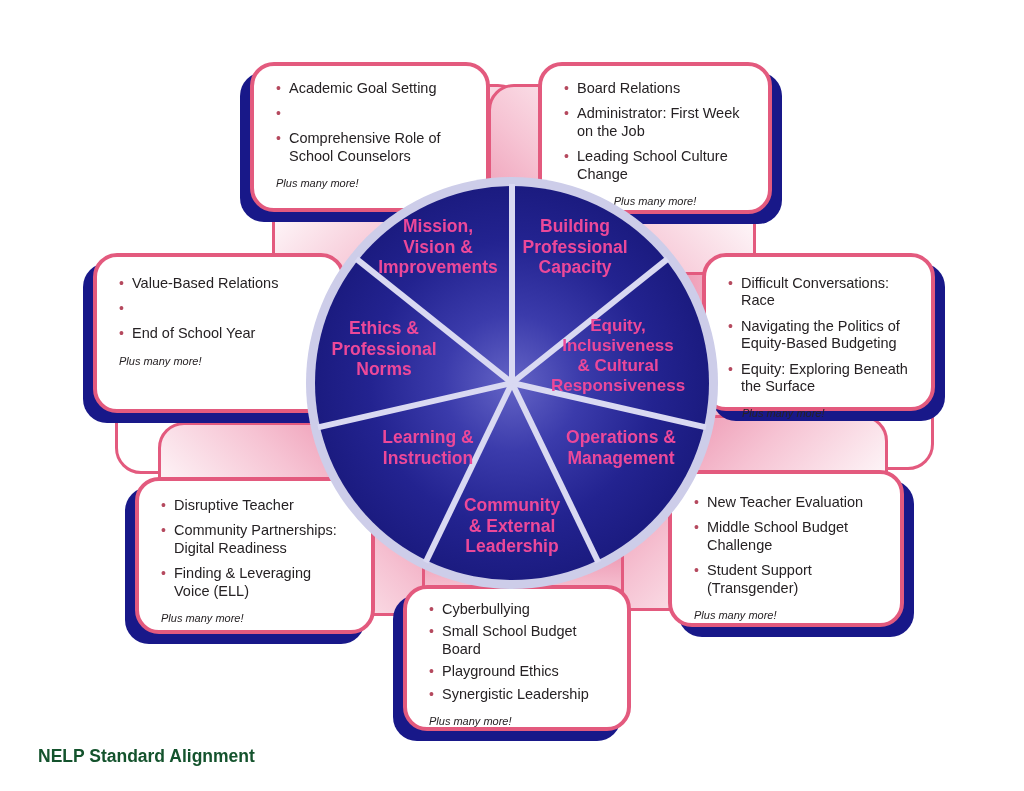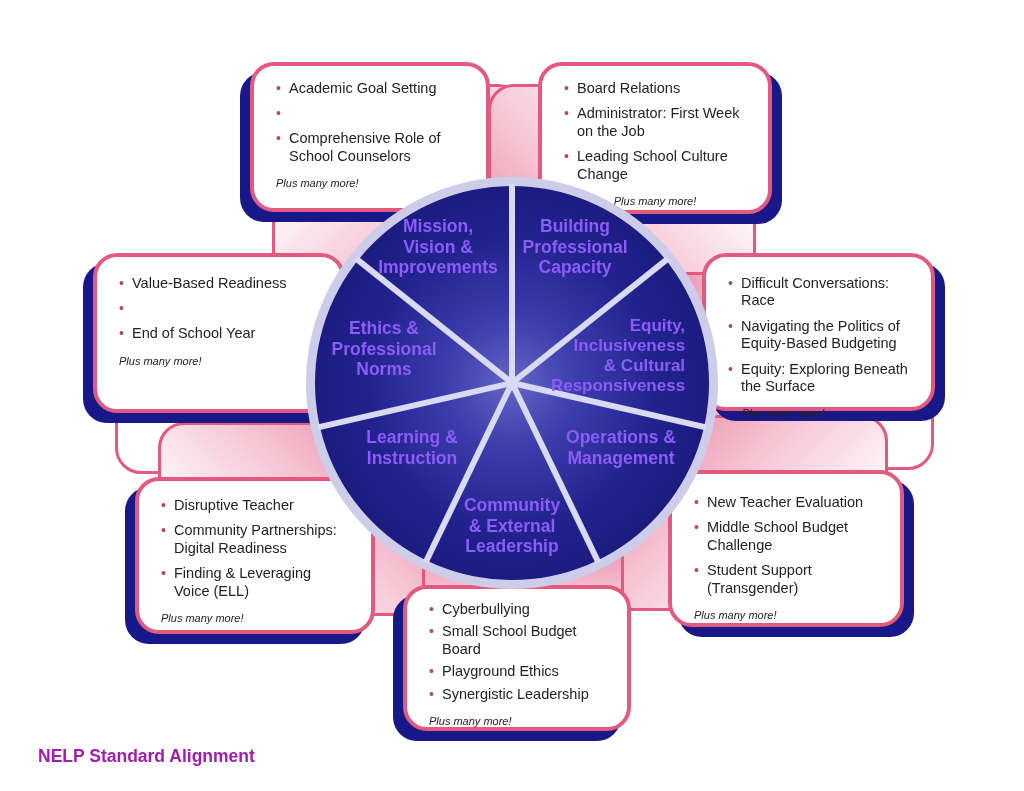--- a/index.html
+++ b/index.html
@@ -40,34 +40,34 @@
   .item{display:flex;margin-bottom:8px;}
   .callout.bc .item{margin-bottom:5px;}
   .bullet{flex:0 0 13px;color:#b5495e;font-size:14px;}
   .txt{white-space:pre-line;}
   .more{font-style:italic;font-weight:bold;font-weight:normal;margin-top:12px;font-size:11px;}
   .more.center{text-align:center;padding-right:10px;}
   .more.indent{padding-left:14px;}
 
   
   .wheel-svg{position:absolute;left:0;top:0;z-index:3;pointer-events:none;}
-  .seg-label{position:absolute;z-index:4;color:#8b5cf6;font-weight:bold;
+  .seg-label{position:absolute;z-index:4;color:#ec4899;font-weight:bold;
     font-size:17.5px;line-height:1.18;text-align:center;white-space:pre-line;
     transform:translate(-50%,-50%);}
   .seg-label.mission{left:438px;top:247px;}
   .seg-label.building{left:575px;top:247px;}
-  .seg-label.equity{left:618px;top:356px;font-size:17px;text-align:right;}
+  .seg-label.equity{left:618px;top:356px;font-size:17px;}
   .seg-label.operations{left:621px;top:448px;}
   .seg-label.community{left:512px;top:526px;}
-  .seg-label.learning{left:412px;top:448px;}
+  .seg-label.learning{left:428px;top:448px;}
   .seg-label.ethics{left:384px;top:349px;}
 
   
   .footer-title{position:absolute;left:38px;top:746px;z-index:2;
-    color:#a21caf;font-weight:bold;font-size:17.5px;}
+    color:#14532d;font-weight:bold;font-size:17.5px;}
 </style>
 </head>
 <body>
 
 <div class="glow tl"></div>
 <div class="glow tr"></div>
 <div class="glow l"></div>
 <div class="glow r"></div>
 <div class="glow bl"></div>
 <div class="glow br"></div>
@@ -107,21 +107,21 @@
         <span class="txt">Leading School Culture Change</span>
       </div>
     </div>
   <div class="more center">Plus many more!</div>
 </div>
 
 <div class="callout l shadow-l">
   <div>
       <div class="item">
         <span class="bullet">•</span>
-        <span class="txt">Value-Based Readiness</span>
+        <span class="txt">Value-Based Relations</span>
       </div>
       <div class="item">
         <span class="bullet">•</span>
       </div>
       <div class="item">
         <span class="bullet">•</span>
         <span class="txt">End of School Year</span>
       </div>
     </div>
   <div class="more">Plus many more!</div>

